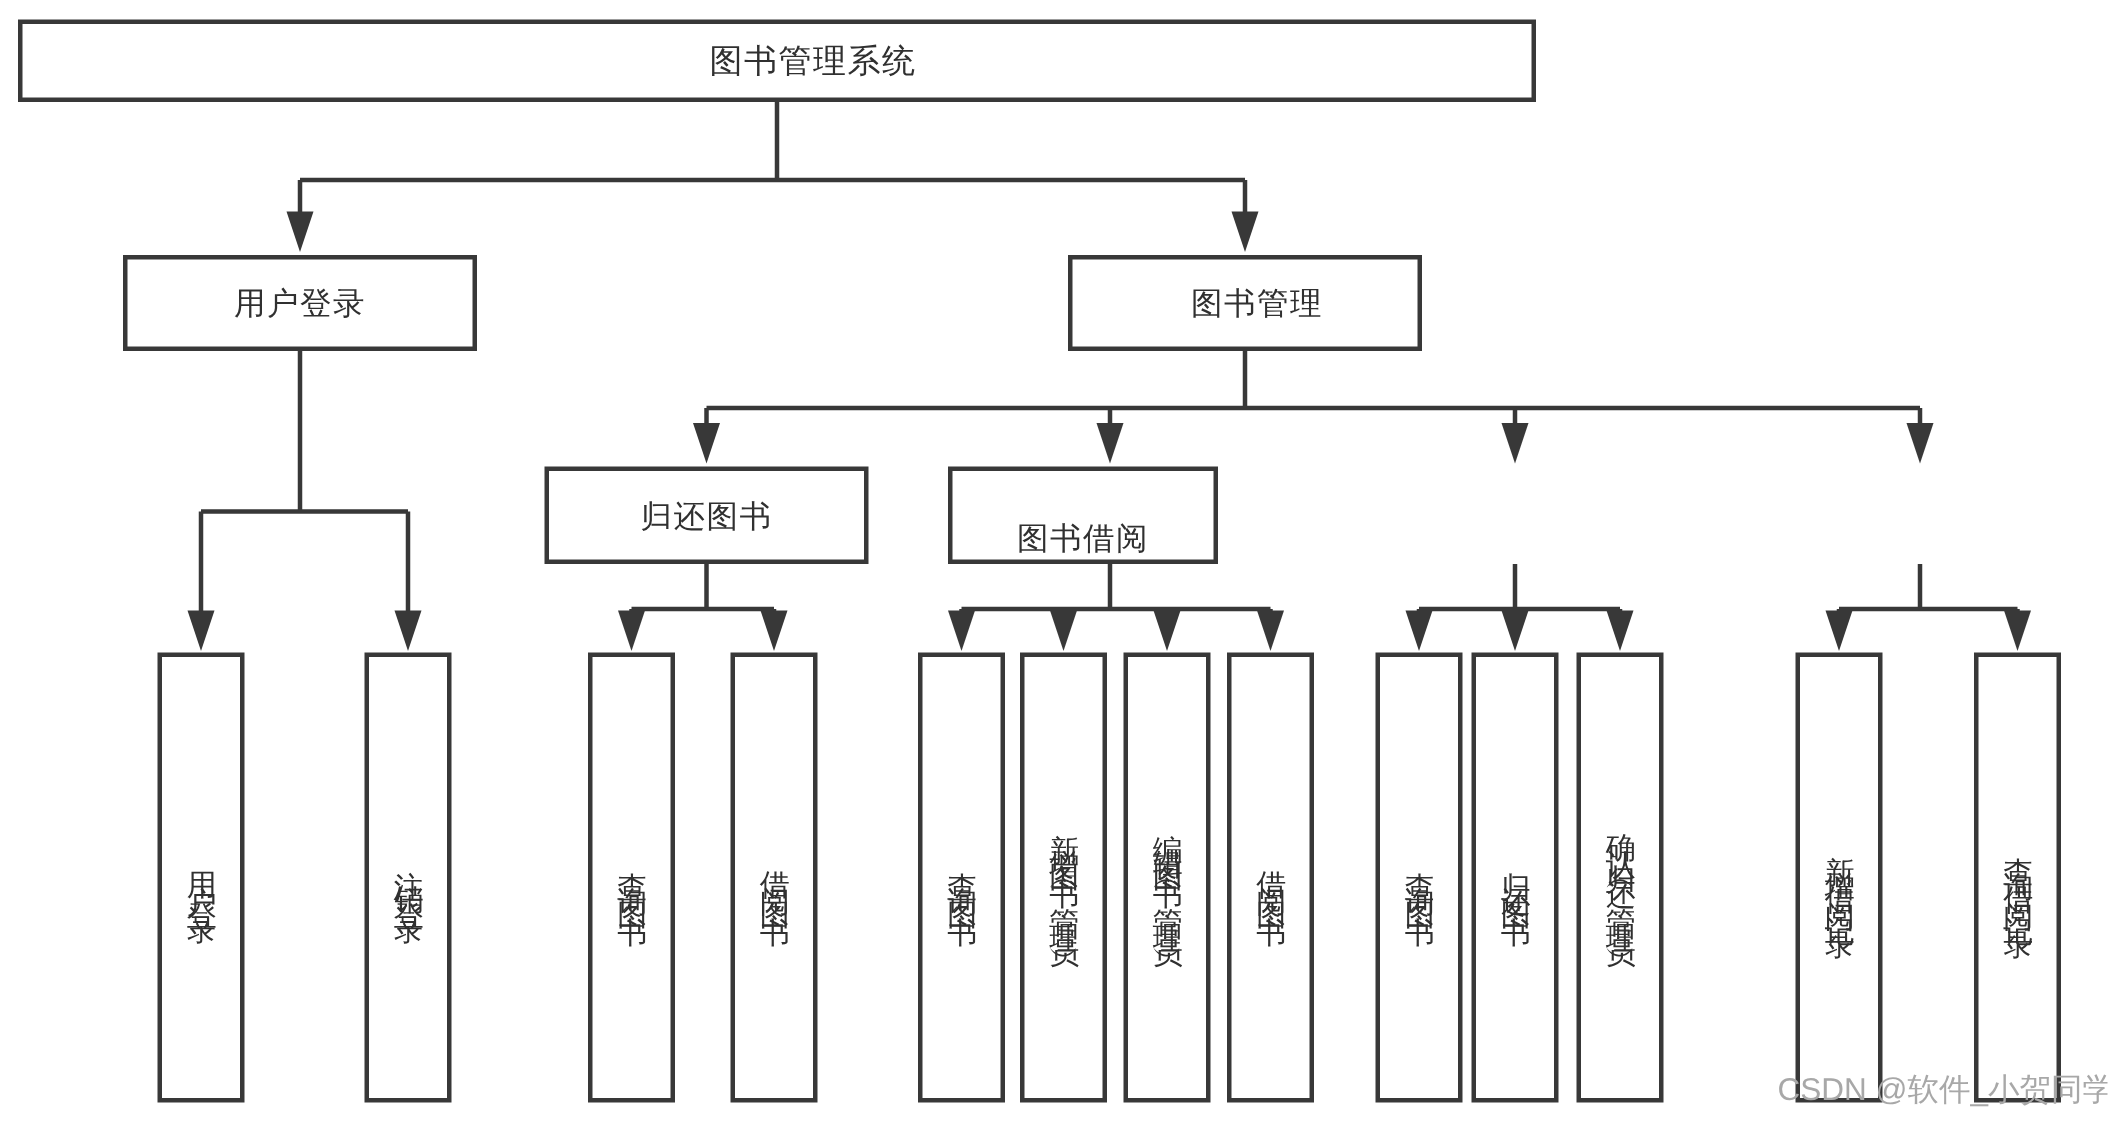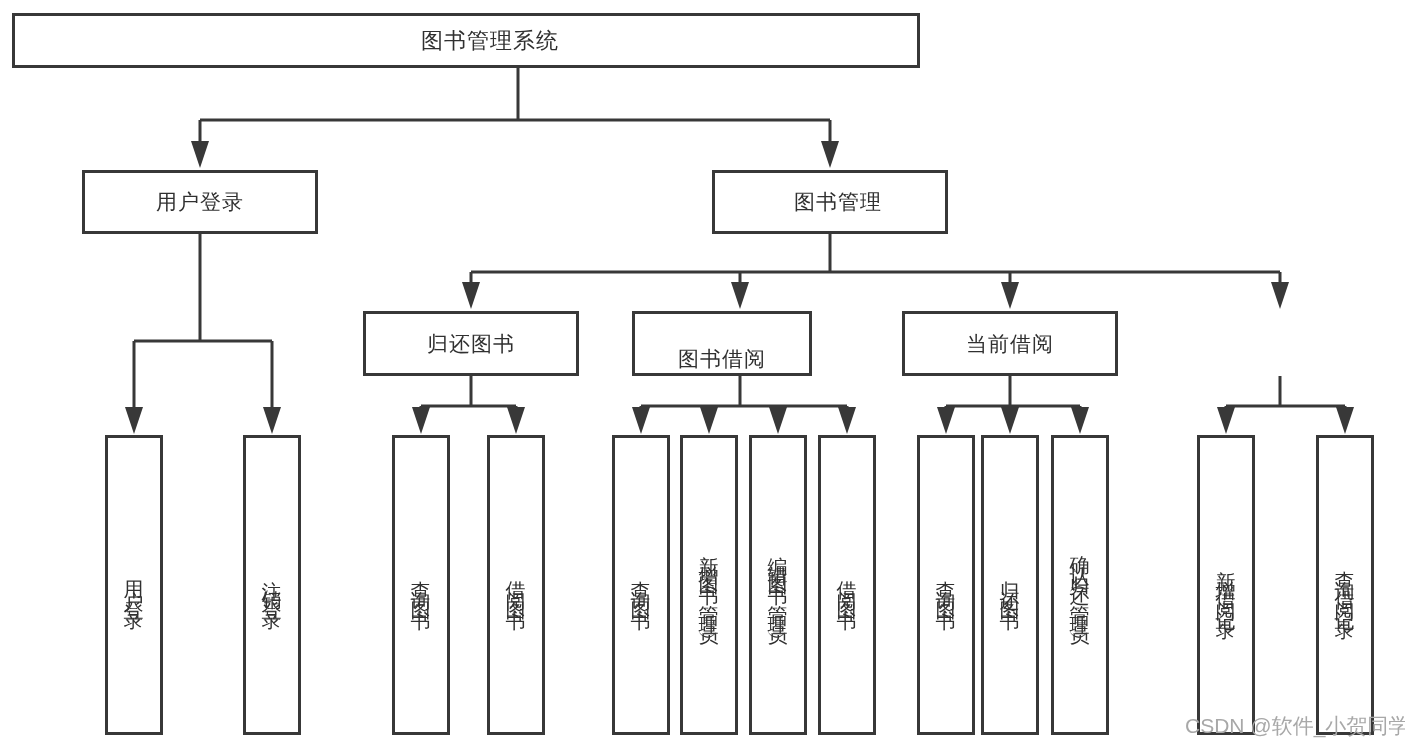--- a/index.html
+++ b/index.html
@@ -88,39 +88,36 @@
     <path class="stroke" d="M1010 376 V406 M946 406 H1080 M946 406 V415 M1010 406 V415 M1080 406 V415"></path>
     <polygon class="arrow" points="937,407 955,407 946,434"></polygon>
     <polygon class="arrow" points="1001,407 1019,407 1010,434"></polygon>
     <polygon class="arrow" points="1071,407 1089,407 1080,434"></polygon>
 
     <path class="stroke" d="M1280 376 V406 M1226 406 H1345 M1226 406 V415 M1345 406 V415"></path>
     <polygon class="arrow" points="1217,407 1235,407 1226,434"></polygon>
     <polygon class="arrow" points="1336,407 1354,407 1345,434"></polygon>
   </svg>
 
-  <div class="node h-node root-node" style="left:12px; top:13px; width:908px; height:55px;padding-left:48px;">
+  <div class="node h-node root-node" style="left:12px; top:13px; width:1012px; height:55px;padding-left:48px;">
     <span class="lbl">图书管理系统</span>
   </div>
 
   <div class="node h-node" style="left:82px; top:170px; width:236px; height:64px;">
     <span class="lbl">用户登录</span>
   </div>
   <div class="node h-node" style="left:712px; top:170px; width:236px; height:64px;padding-left:16px;">
     <span class="lbl">图书管理</span>
   </div>
 
   <div class="node h-node" style="left:363px; top:311px; width:216px; height:65px;">
     <span class="lbl">归还图书</span>
   </div>
   <div class="node h-node" style="left:632px; top:311px; width:180px; height:65px;align-items:flex-end;">
     <span class="lbl">图书借阅</span>
-  </div>
-  <div class="node h-node" style="left:902px; top:311px; width:216px; height:65px;">
-    <span class="lbl">当前借阅</span>
   </div>
 
   <div class="node v-node" style="left:105px; top:435px; width:58px; height:300px;">
     <span class="lbl">用户登录</span>
   </div>
   <div class="node v-node" style="left:243px; top:435px; width:58px; height:300px;">
     <span class="lbl">注销登录</span>
   </div>
 
   <div class="node v-node" style="left:392px; top:435px; width:58px; height:300px;">

